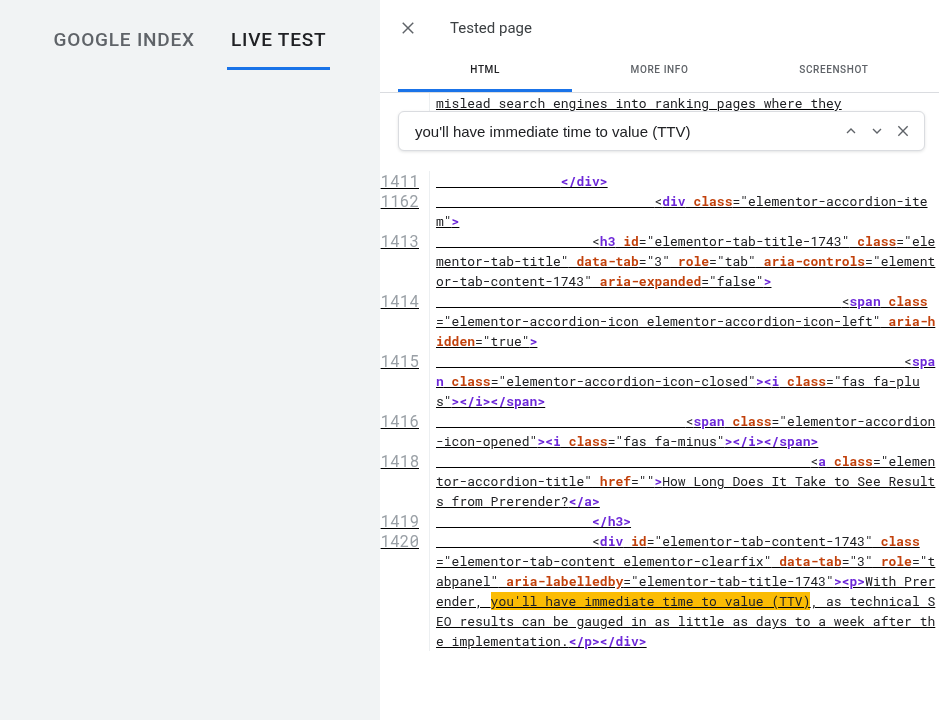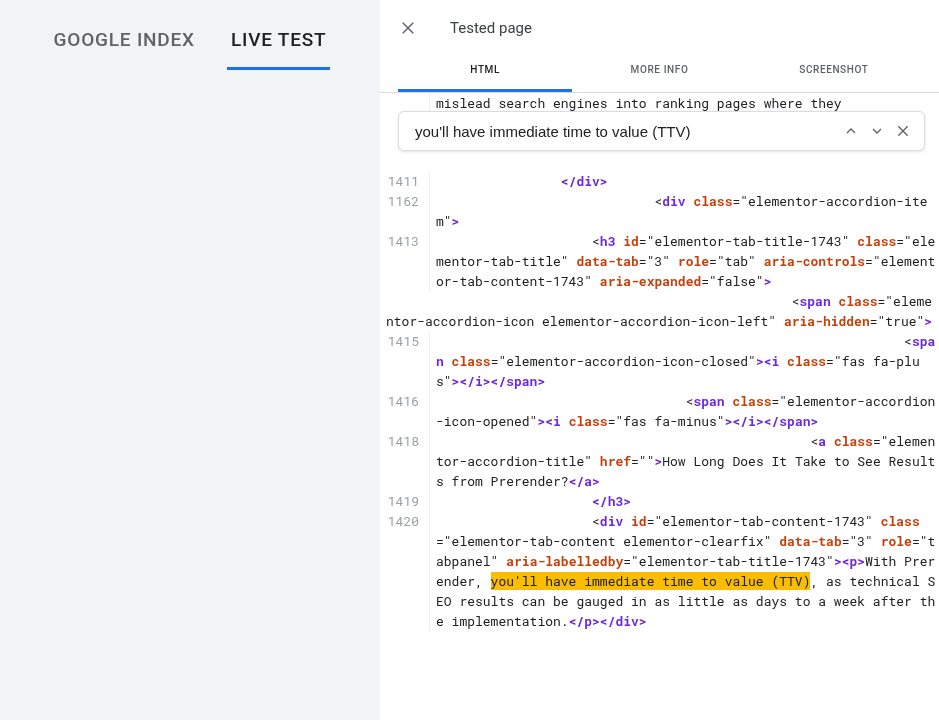--- a/index.html
+++ b/index.html
@@ -101,30 +101,31 @@
       background: transparent;
     }
     .search-ctrl { width: 22px; height: 22px; color: #5f6368; cursor: pointer; display:flex;align-items:center;justify-content:center; margin-left:4px;}
     .code-scroll {
       position: absolute;
       top: 0; left: 0; right: 0; bottom: 0;
       overflow: hidden;
       font-family: 'Roboto Mono', 'Consolas', monospace;
       font-size: 13px;
       line-height: 20px;
+      text-decoration: underline;
     }
     .code-line {
       display: flex;
     }
     .gutter {
       width: 50px;
       text-align: right;
       padding-right: 10px;
       color: #9aa0a6;
-      font-size: 13px;
+      font-size: 16px;
       flex-shrink: 0;
       user-select: none;
       border-right: 1px solid #eceff1;
     }
     .code {
       padding-left: 6px;
       white-space: pre-wrap;
       word-break: break-all;
       color: #202124;
       flex: 1;
@@ -179,20 +180,21 @@
           <div class="gutter">1162</div>
           <div class="code"><span>                            &lt;</span><span class="tag">div</span><span class="attr"> class</span><span class="val">="elementor-accordion-item"</span><span class="tag">&gt;</span></div>
         </div>
 
       <div class="code-line">
           <div class="gutter">1413</div>
           <div class="code"><span>                    &lt;</span><span class="tag">h3</span><span class="attr"> id</span><span class="val">="elementor-tab-title-1743"</span><span class="attr"> class</span><span class="val">="elementor-tab-title"</span><span class="attr"> data-tab</span><span class="val">="3"</span><span class="attr"> role</span><span class="val">="tab"</span><span class="attr"> aria-controls</span><span class="val">="elementor-tab-content-1743"</span><span class="attr"> aria-expanded</span><span class="val">="false"</span><span class="tag">&gt;</span></div>
         </div>
 
       <div class="code-line">
+          <div class="gutter">1414</div>
           <div class="code"><span>                                                    &lt;</span><span class="tag">span</span><span class="attr"> class</span><span class="val">="elementor-accordion-icon elementor-accordion-icon-left"</span><span class="attr"> aria-hidden</span><span class="val">="true"</span><span class="tag">&gt;</span></div>
         </div>
 
       <div class="code-line">
           <div class="gutter">1415</div>
           <div class="code"><span>                                                            &lt;</span><span class="tag">span</span><span class="attr"> class</span><span class="val">="elementor-accordion-icon-closed"</span><span class="tag">&gt;&lt;</span><span class="tag">i</span><span class="attr"> class</span><span class="val">="fas fa-plus"</span><span class="tag">&gt;&lt;/i&gt;&lt;/span&gt;</span></div>
         </div>
 
       <div class="code-line">
           <div class="gutter">1416</div>

